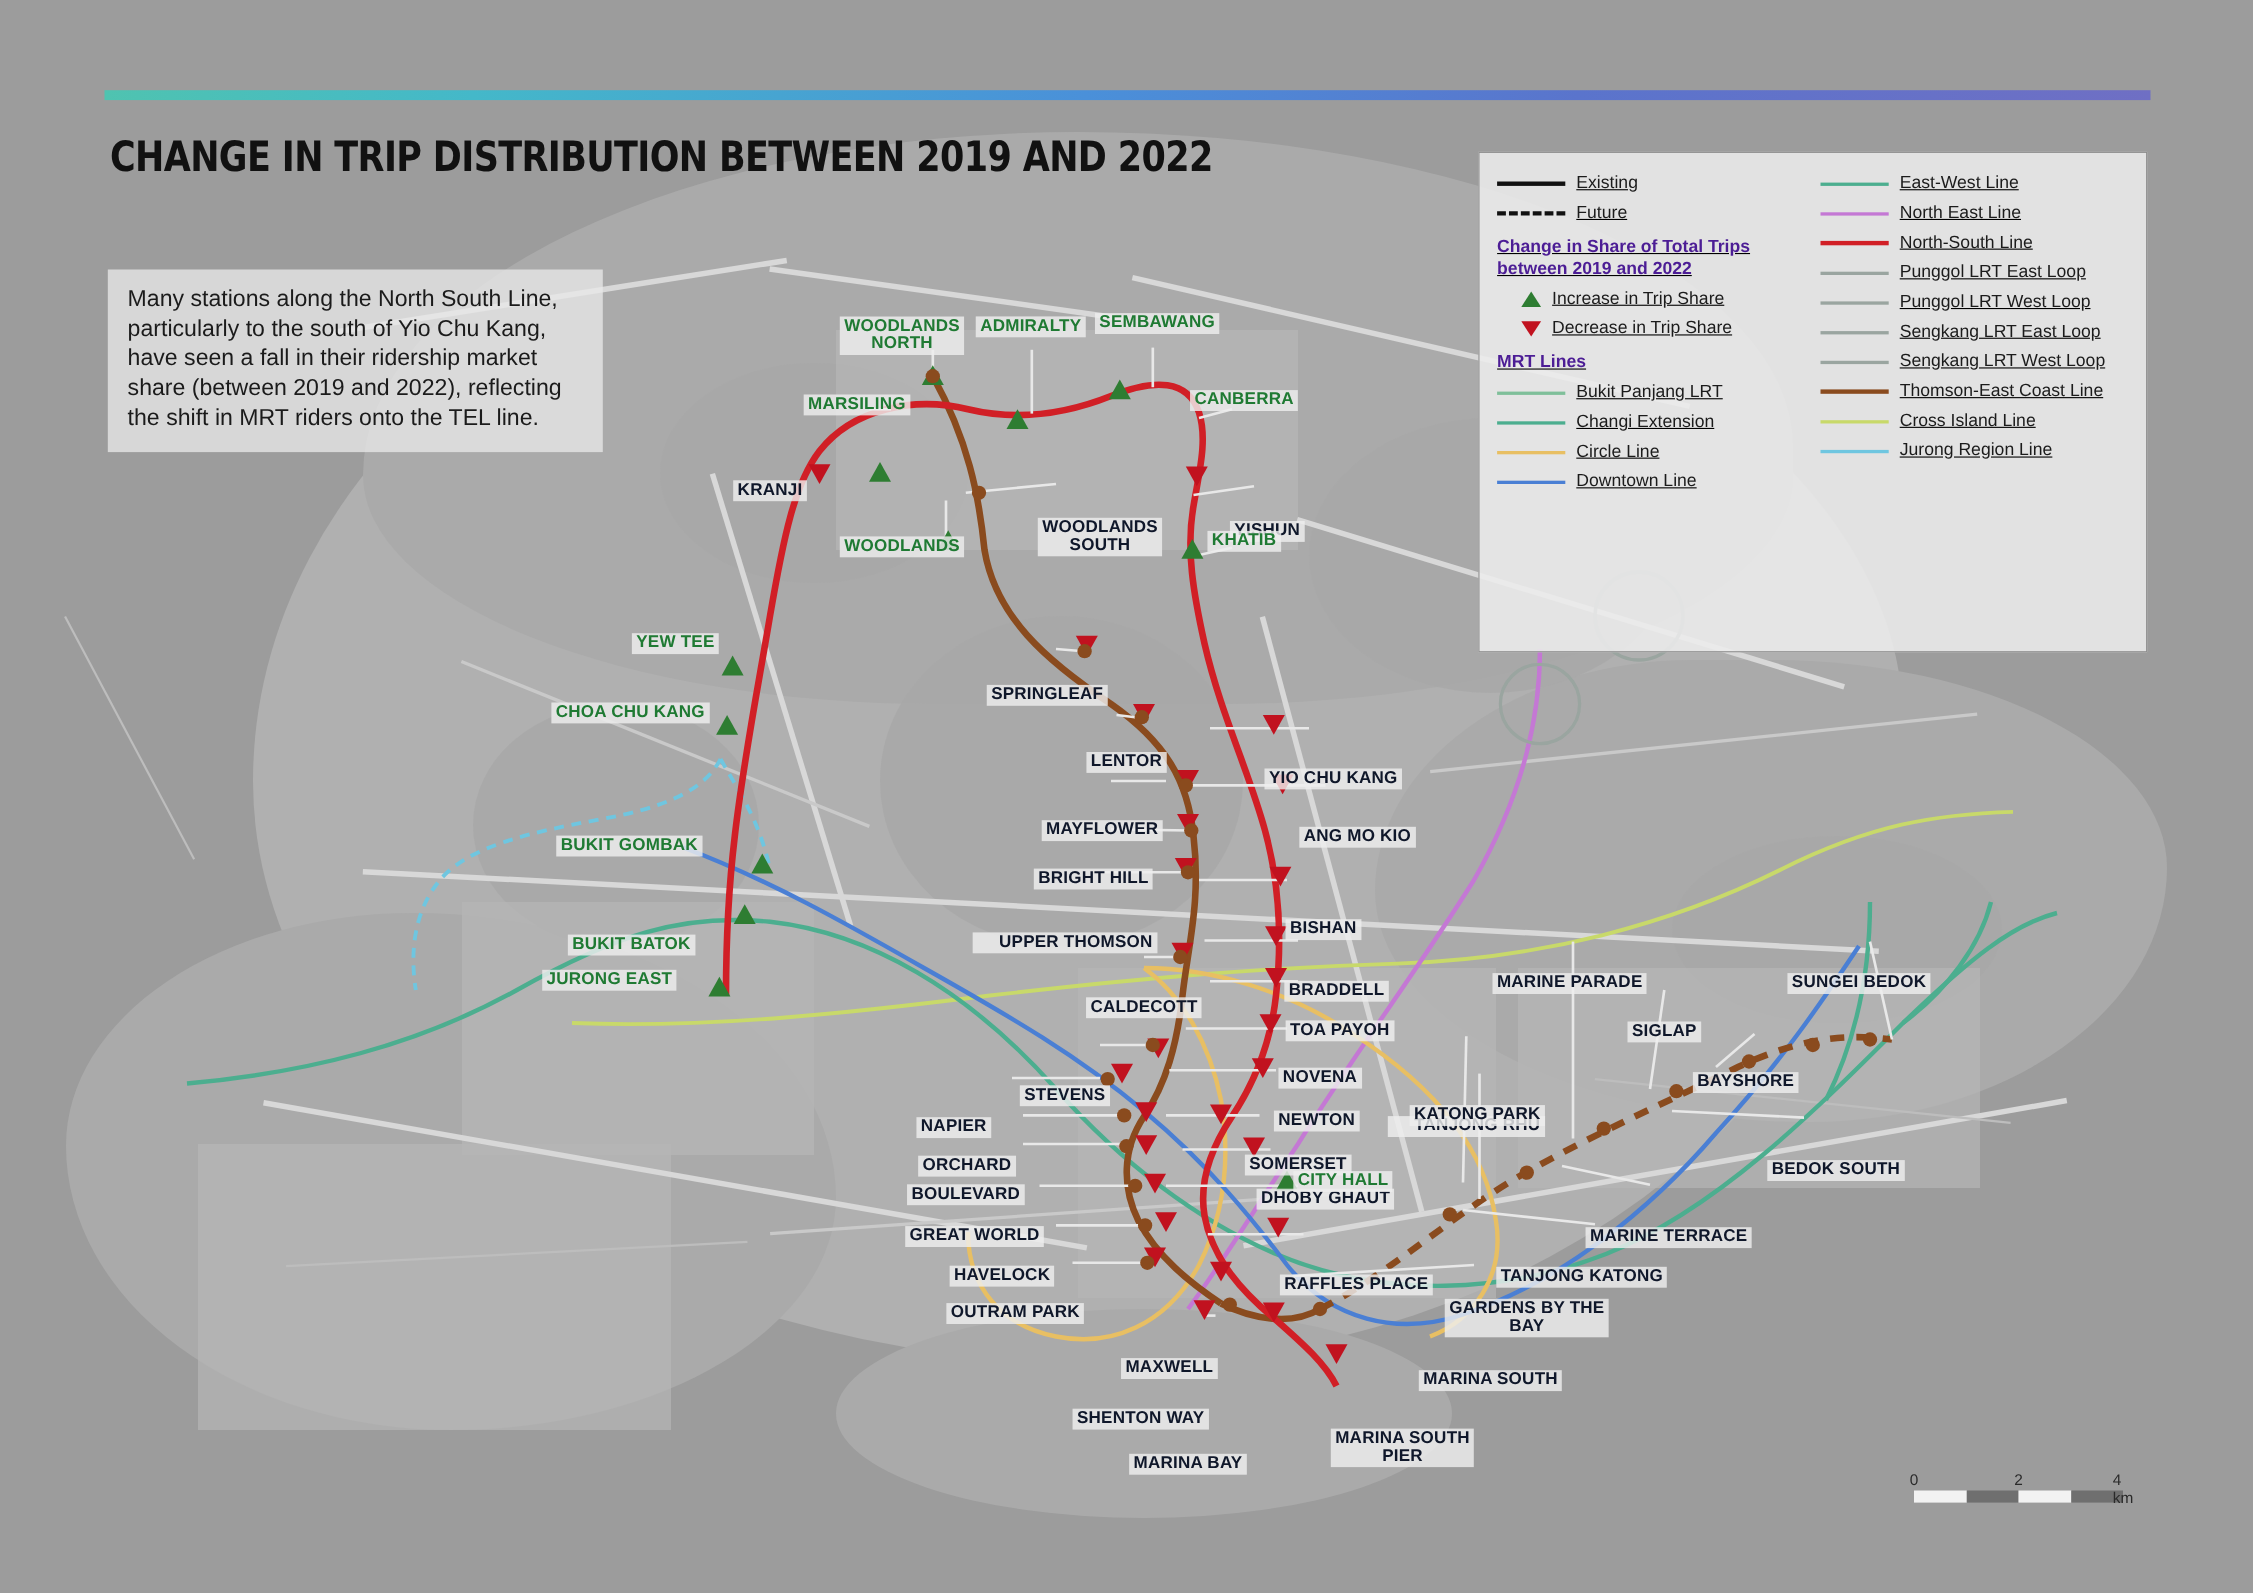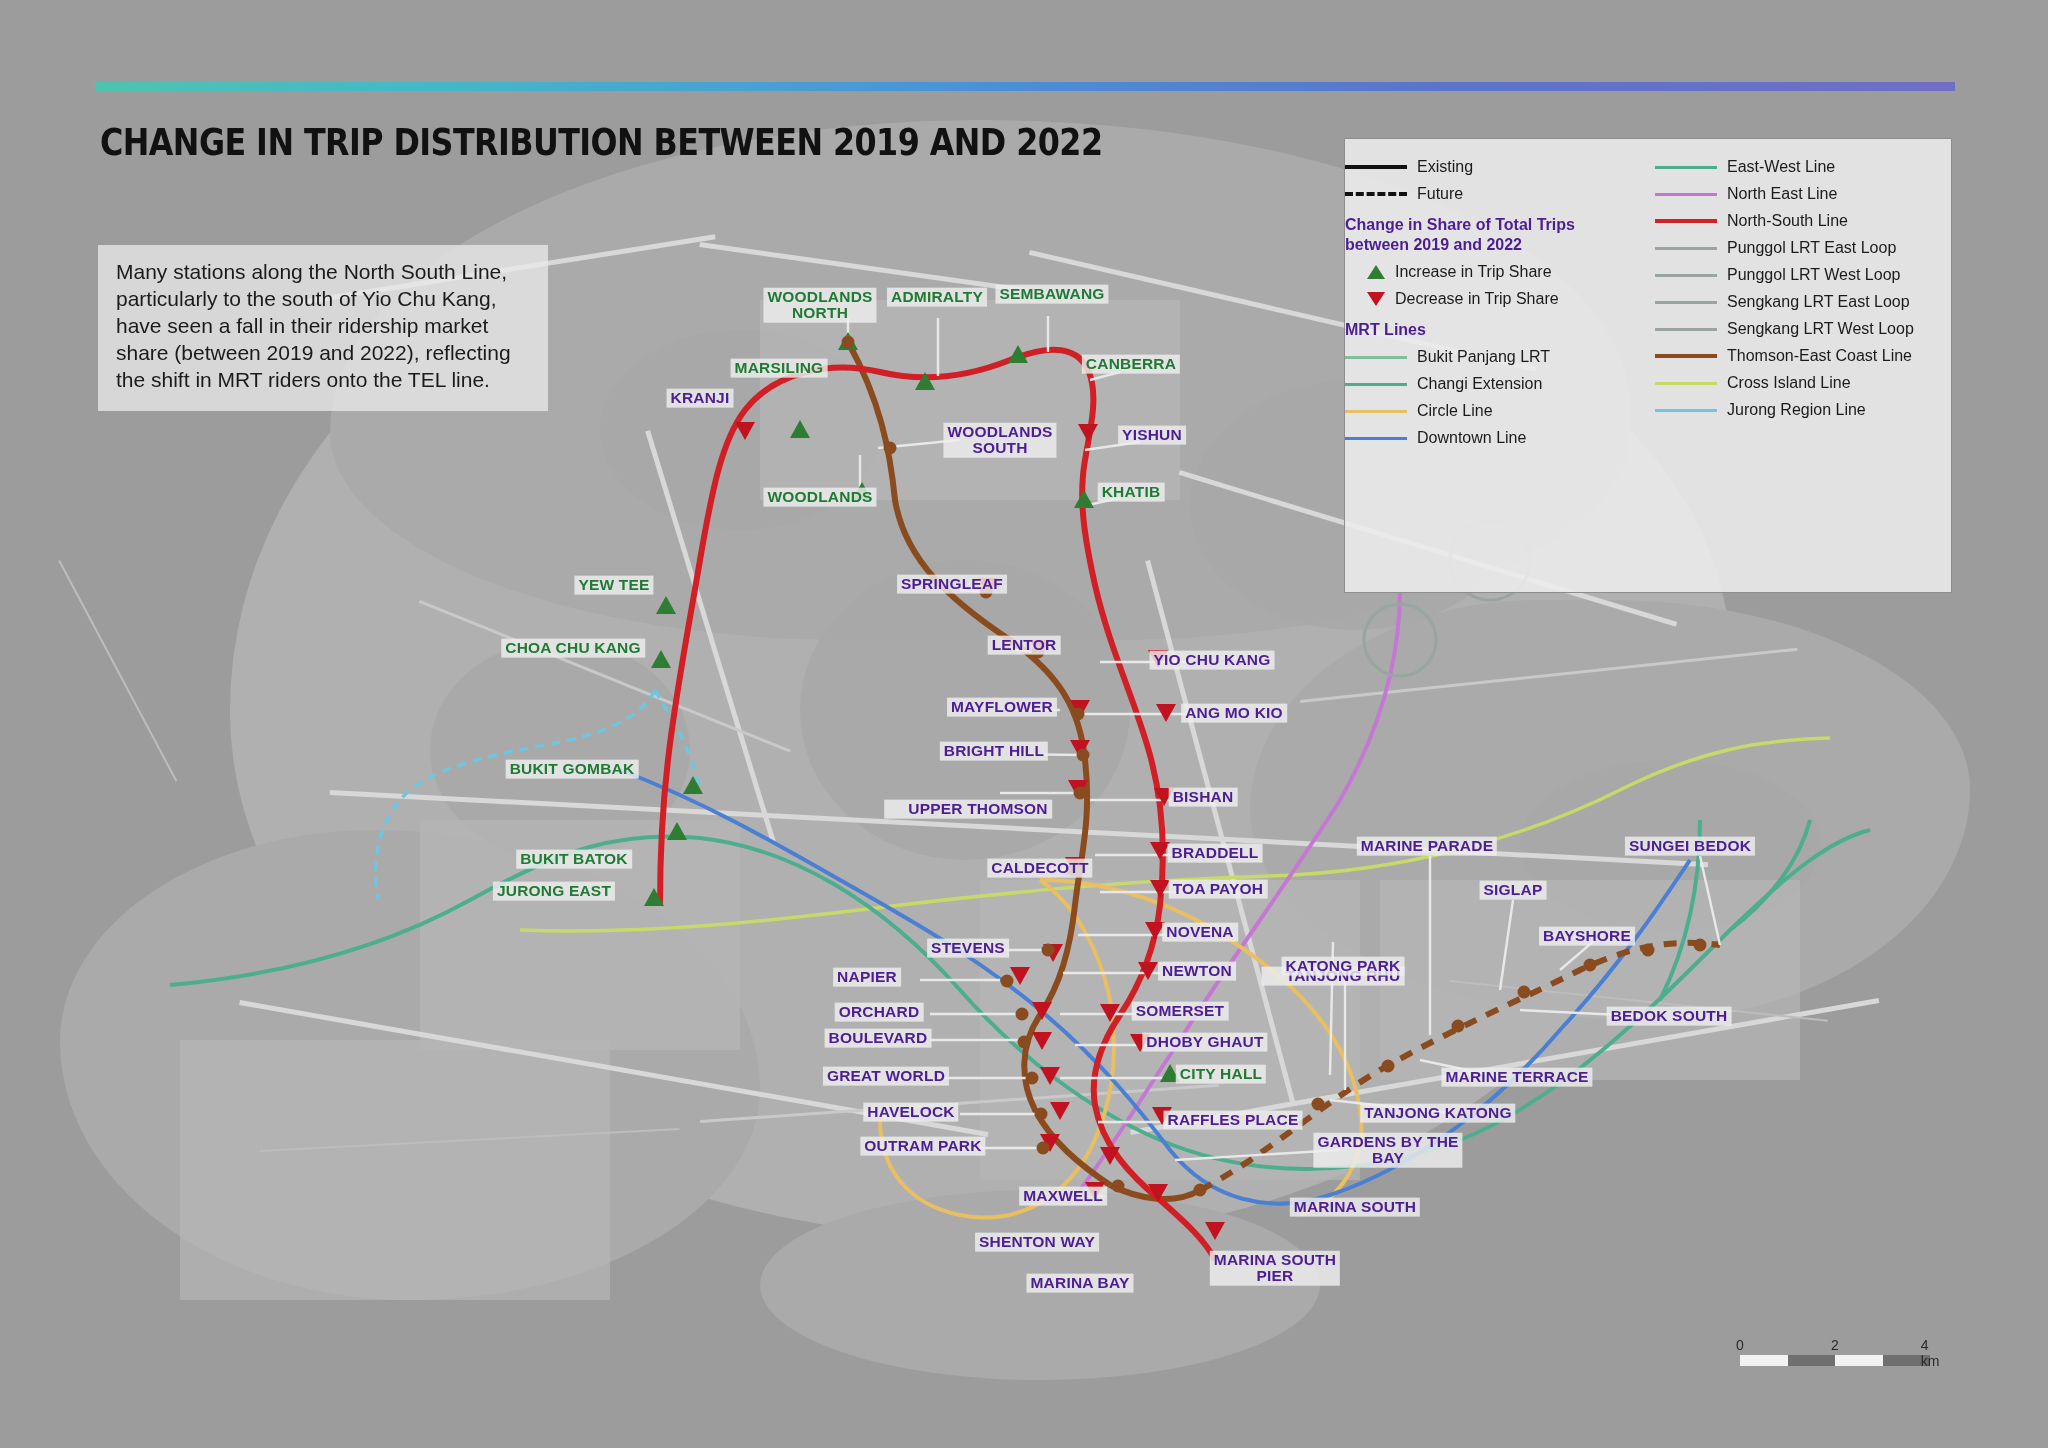--- a/index.html
+++ b/index.html
@@ -87,21 +87,22 @@
   #narrative p:last-child { margin-bottom: 0; }
 
   
   #legend {
     position: absolute;
     left: 1344px; top: 138px;
     width: 608px; height: 455px;
     background: rgba(236,236,236,0.88);
     border: 1px solid #8d8d8d;
     box-sizing: border-box;
-    padding: 14px 0;
+    padding: 14px 16px;
+    text-decoration: underline;
   }
   .legend-cols {
     display: flex;
     gap: 14px;
   }
   .legend-col { width: 50%; }
   .legend-row {
     display: flex;
     align-items: center;
     height: 27px;
@@ -158,21 +159,21 @@
     font-weight: bold;
     letter-spacing: 0.2px;
     white-space: nowrap;
     padding: 1px 4px;
     background: rgba(238,238,238,0.82);
     color: #1f7a33;
     transform: translate(-50%, -50%);
     line-height: 1.08;
     text-align: center;
   }
-  .stn.dec { color: #4c1d95; }
+  .stn.dec { color: #0f172a; margin-top: 48px; }
   .stn.two { line-height: 1.05; }
 
   
   #scalebar {
     position: absolute;
     left: 1740px; top: 1337px;
     width: 190px;
   }
   #scalebar .ticks {
     position: relative; height: 16px;

